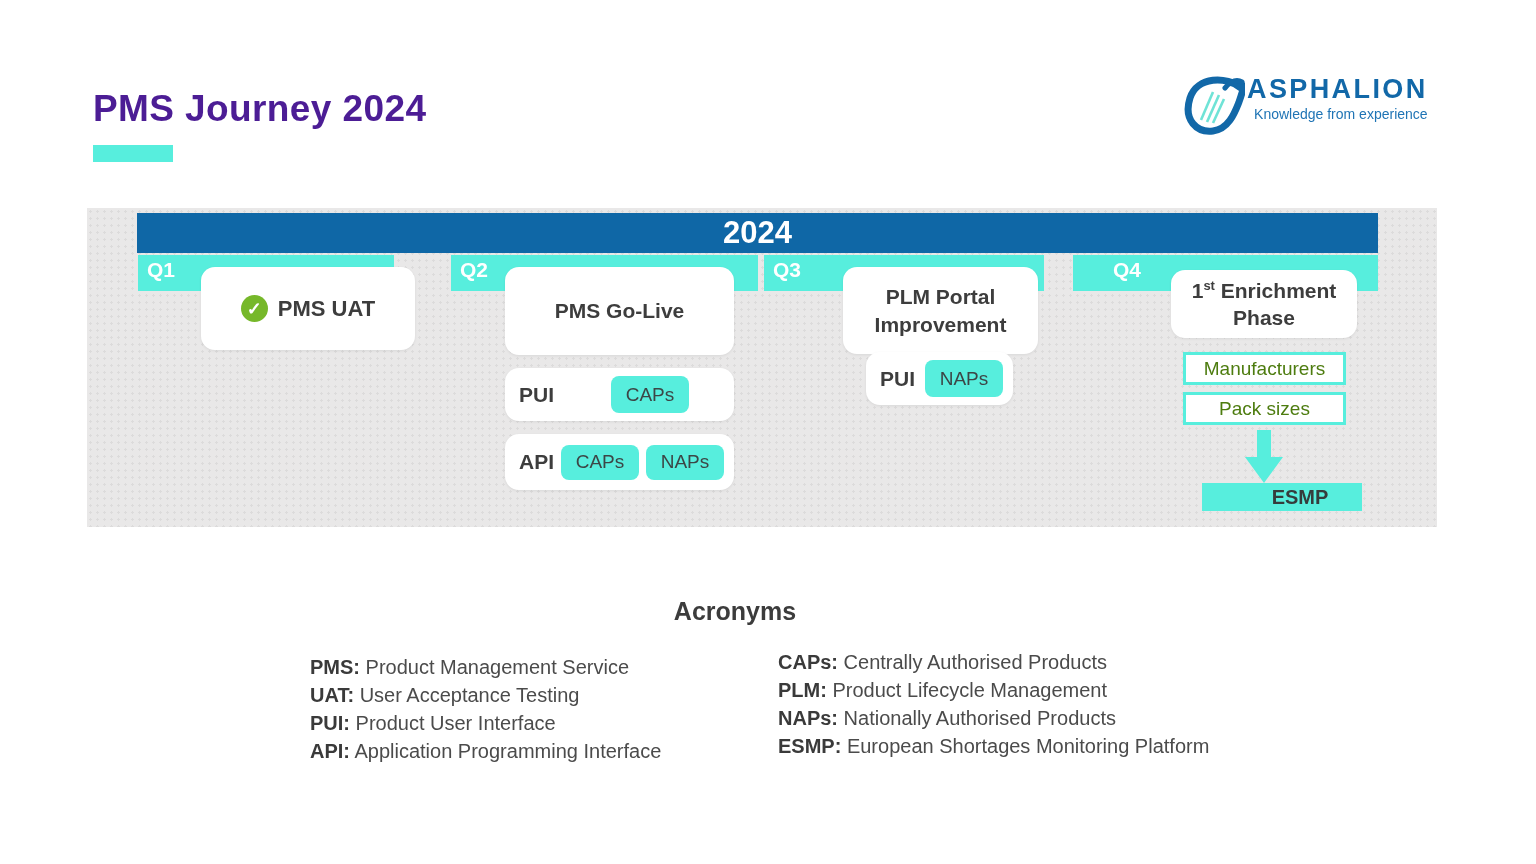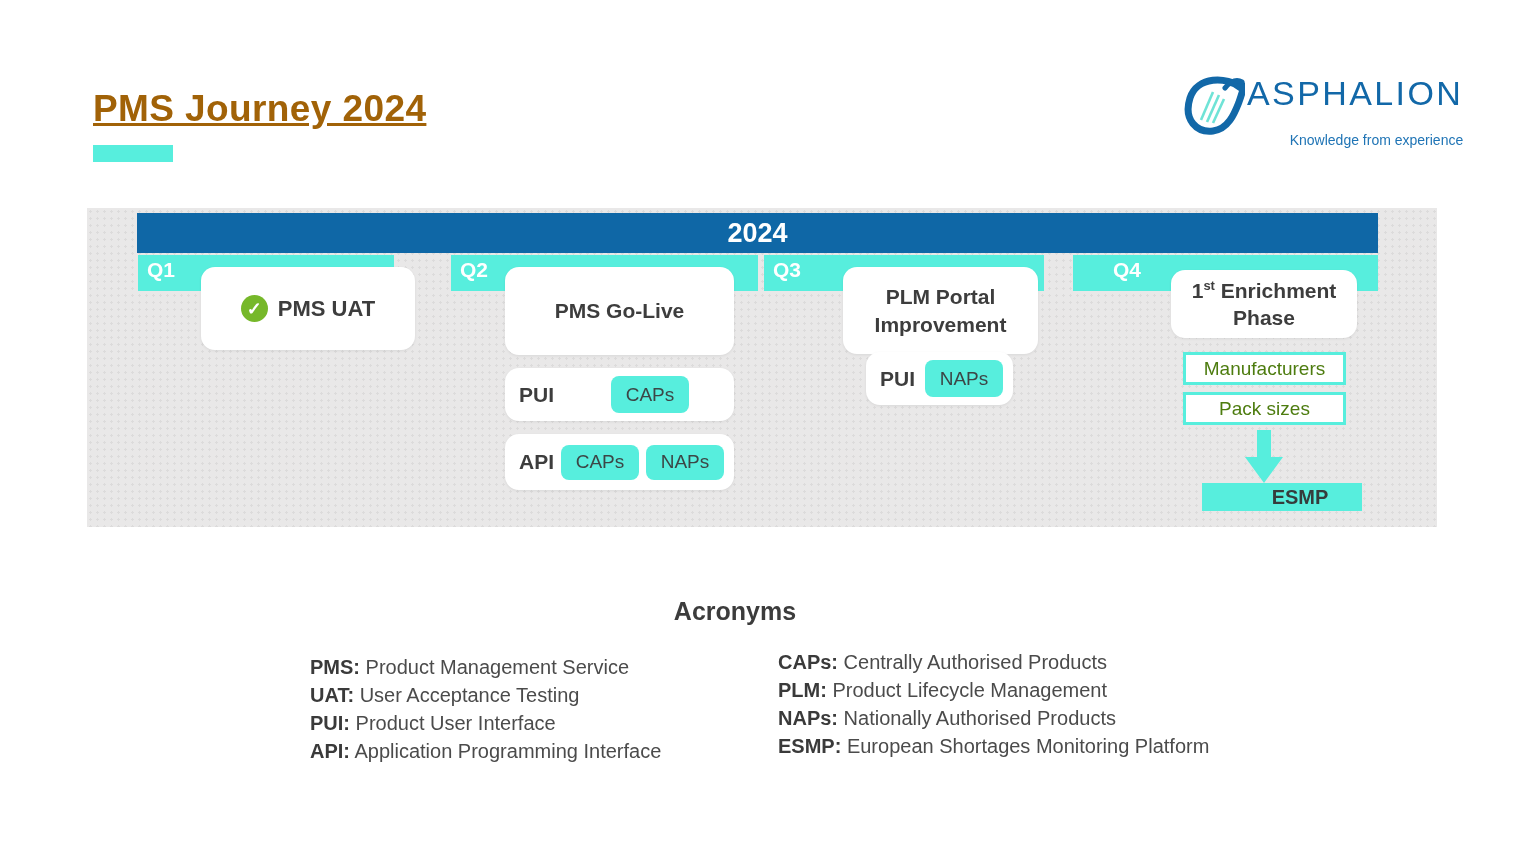--- a/index.html
+++ b/index.html
@@ -4,40 +4,40 @@
 <style>
   html,body{margin:0;padding:0;}
   body{
     width:1536px;height:864px;position:relative;background:#ffffff;
     font-family:"Liberation Sans",sans-serif;overflow:hidden;
     -webkit-font-smoothing:antialiased;
   }
   
   .page-title{
     position:absolute;left:93px;top:88px;font-size:37px;font-weight:700;
-    color:#a16207;letter-spacing:.4px;text-decoration:underline;
+    color:#4c1d95;letter-spacing:.4px;
   }
   .title-underline{
     position:absolute;left:93px;top:145px;width:80px;height:17px;background:#57eedd;
   }
   .logo{position:absolute;left:1181px;top:74px;display:flex;align-items:flex-start;}
   .logo-mark{flex:0 0 auto;margin-top:2px;}
   .logo-textblock{display:flex;flex-direction:column;align-items:flex-end;margin-left:2px;}
-  .logo-name{font-size:34px;font-weight:400;color:#1268a8;letter-spacing:2.4px;line-height:1.15;}
-  .logo-tagline{font-size:14px;color:#1f74b5;margin-top:19px;}
+  .logo-name{font-size:27px;font-weight:700;color:#1268a8;letter-spacing:2.4px;line-height:1.15;}
+  .logo-tagline{font-size:14px;color:#1f74b5;margin-top:1px;}
   
   .panel{
     position:absolute;left:87px;top:208px;width:1350px;height:319px;
     background-color:#e9e8e8;
     background-image:radial-gradient(#dcdbdb 1px, rgba(0,0,0,0) 1.15px);
     background-size:7px 7px;
   }
   .year-bar{
     position:absolute;left:50px;top:5px;width:1241px;height:40px;background:#0f67a6;
-    color:#ffffff;font-size:27px;font-weight:700;
+    color:#ffffff;font-size:31px;font-weight:700;
     display:flex;align-items:center;justify-content:center;
   }
   .qbar{
     position:absolute;top:47px;height:36px;background:#57eedd;color:#ffffff;
     font-size:21px;font-weight:700;box-sizing:border-box;padding:3px 0 0 9px;
   }
   .qbar.q1{left:51px;width:256px;}
   .qbar.q2{left:364px;width:307px;}
   .qbar.q3{left:677px;width:280px;}
   .qbar.q4{left:986px;width:305px;padding-left:40px;}

